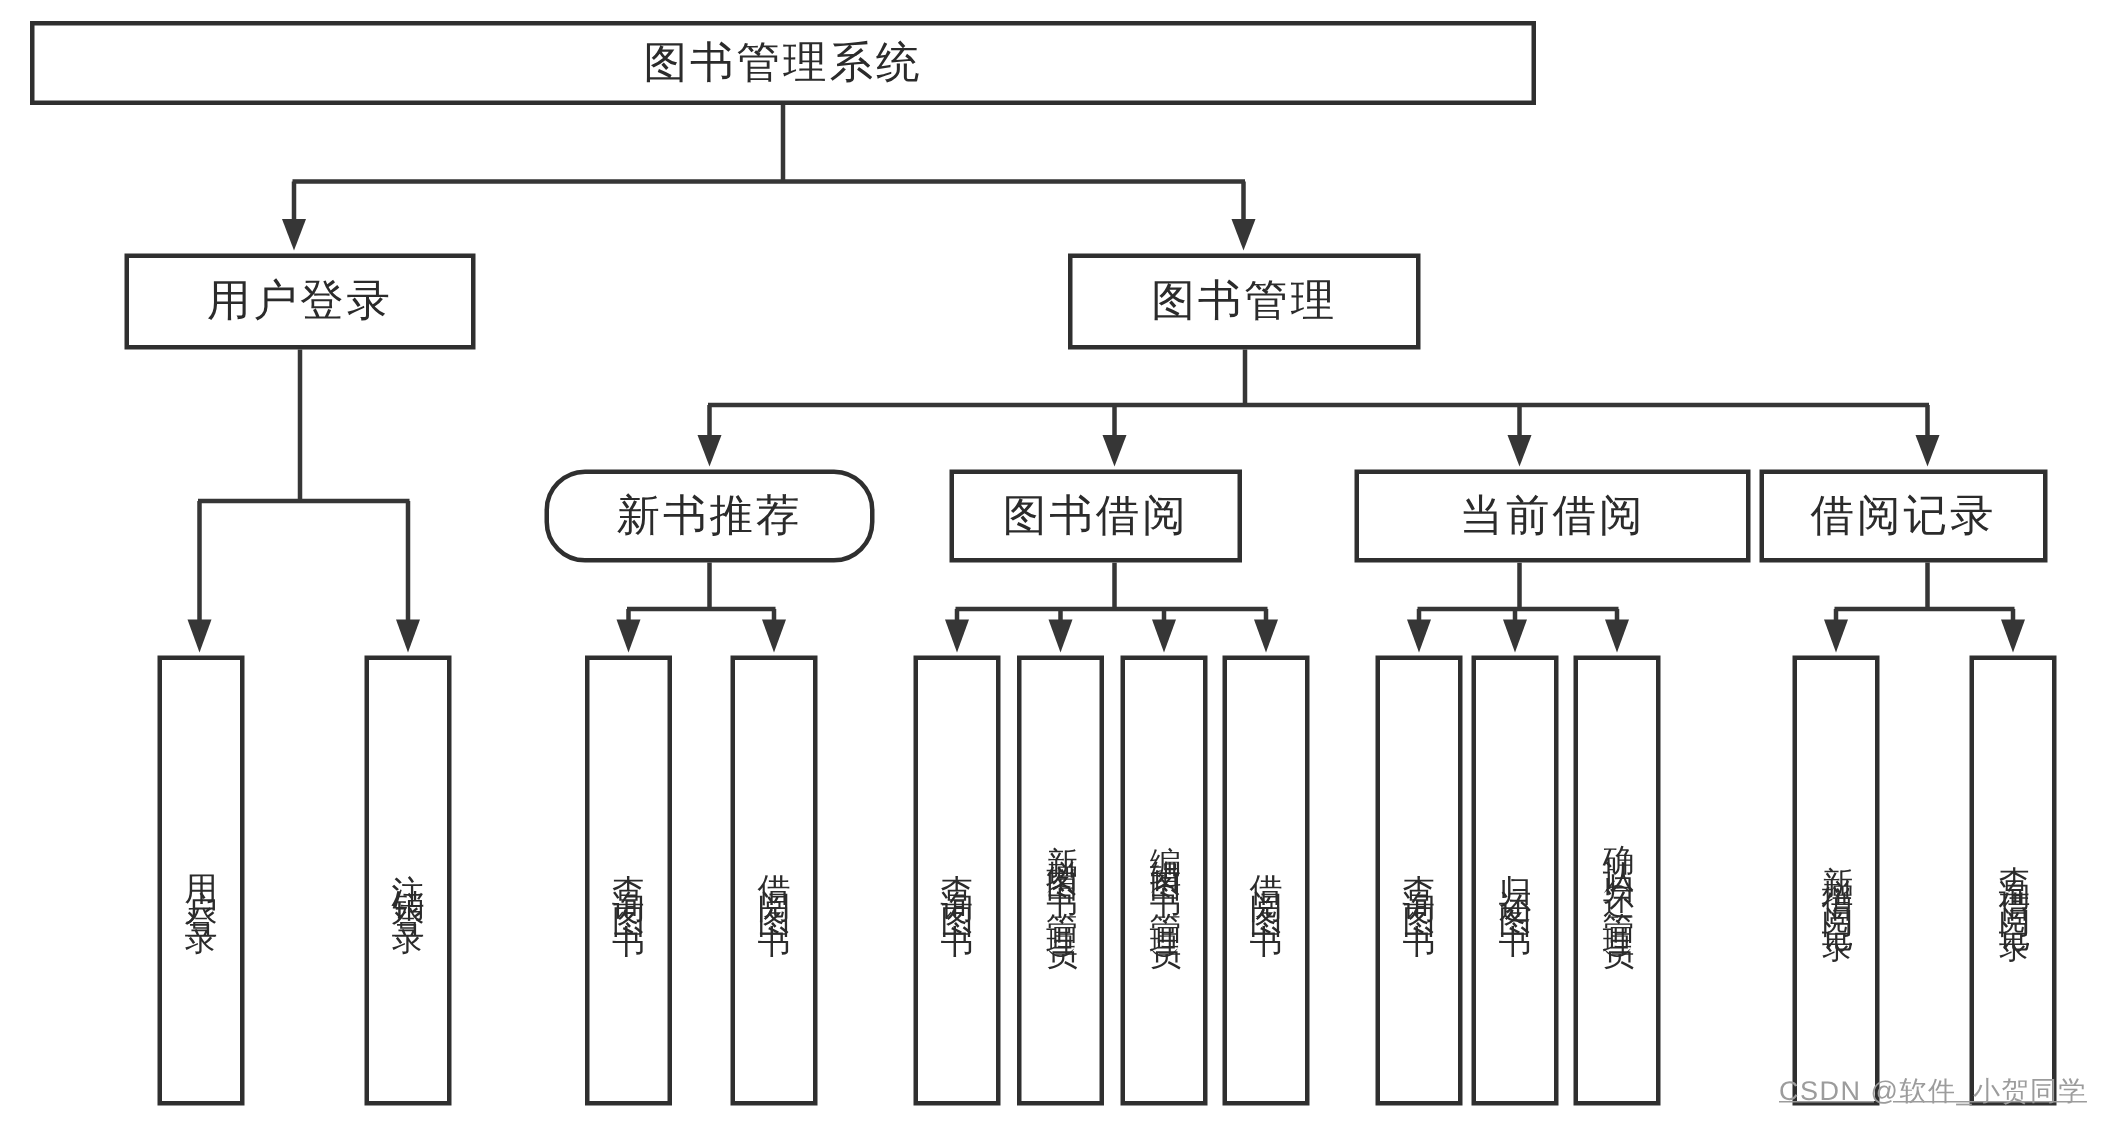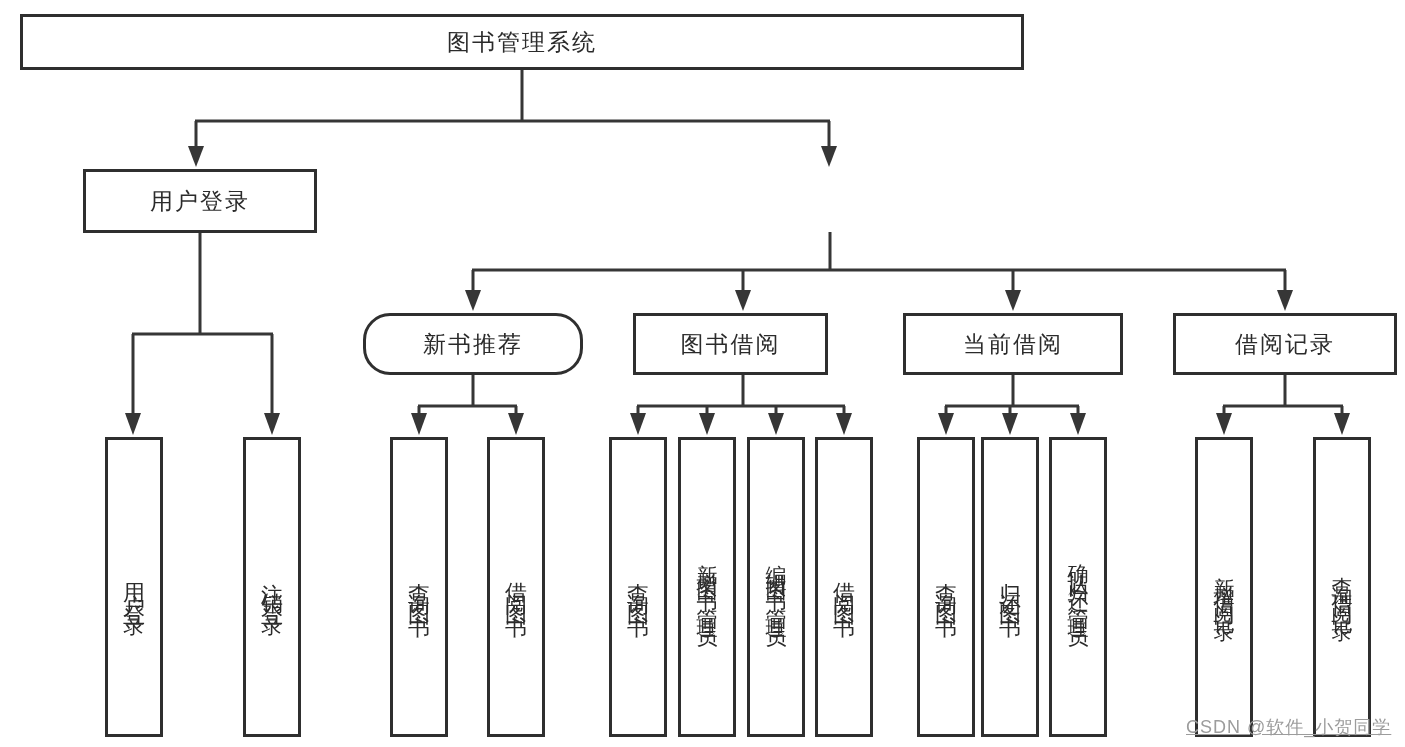--- a/index.html
+++ b/index.html
@@ -22,21 +22,21 @@
     height: 747px;
   }
   .hnode {
     position: absolute;
     box-sizing: border-box;
     border: 3px solid #2f2f2f;
     background: #ffffff;
     display: flex;
     align-items: center;
     justify-content: center;
-    font-size: 23px;
+    font-size: 29px;
     letter-spacing: 2px;
     color: #2b2b2b;
     white-space: nowrap;
   }
   .vnode {
     position: absolute;
     box-sizing: border-box;
     border: 3px solid #2f2f2f;
     background: #ffffff;
     writing-mode: vertical-rl;
@@ -108,25 +108,26 @@
     <g>
       <path d="M1285 374 V406 M1223 406 H1343 M1224 406 V416 M1342 406 V416"></path>
       <polygon points="1216,413 1232,413 1224,435" fill="#363636" stroke="none"></polygon>
       <polygon points="1334,413 1350,413 1342,435" fill="#363636" stroke="none"></polygon>
     </g>
   </svg>
 
   <div class="hnode" style="left:20px; top:14px; width:1004px; height:56px;">图书管理系统</div>
 
   <div class="hnode" style="left:83px; top:169px; width:234px; height:64px;">用户登录</div>
+  <div class="hnode" style="left:712px; top:169px; width:235px; height:64px;">图书管理</div>
 
   <div class="hnode" style="left:363px; top:313px; width:220px; height:62px;border-radius:27px;">新书推荐</div>
   <div class="hnode" style="left:633px; top:313px; width:195px; height:62px;">图书借阅</div>
-  <div class="hnode" style="left:903px; top:313px; width:220px; height:62px;">当前借阅</div>
-  <div class="hnode" style="left:1173px; top:313px; width:224px; height:62px;">借阅记录</div>
+  <div class="hnode" style="left:903px; top:313px; width:264px; height:62px;">当前借阅</div>
+  <div class="hnode" style="left:1173px; top:313px; width:192px; height:62px;">借阅记录</div>
 
   <div class="vnode" style="left:105px;">用户登录</div>
   <div class="vnode" style="left:243px;">注销登录</div>
 
   <div class="vnode" style="left:390px;">查询图书</div>
   <div class="vnode" style="left:487px;">借阅图书</div>
 
   <div class="vnode" style="left:609px;">查询图书</div>
   <div class="vnode long" style="left:678px;">新增图书（管理员）</div>
   <div class="vnode long" style="left:747px;">编辑图书（管理员）</div>

